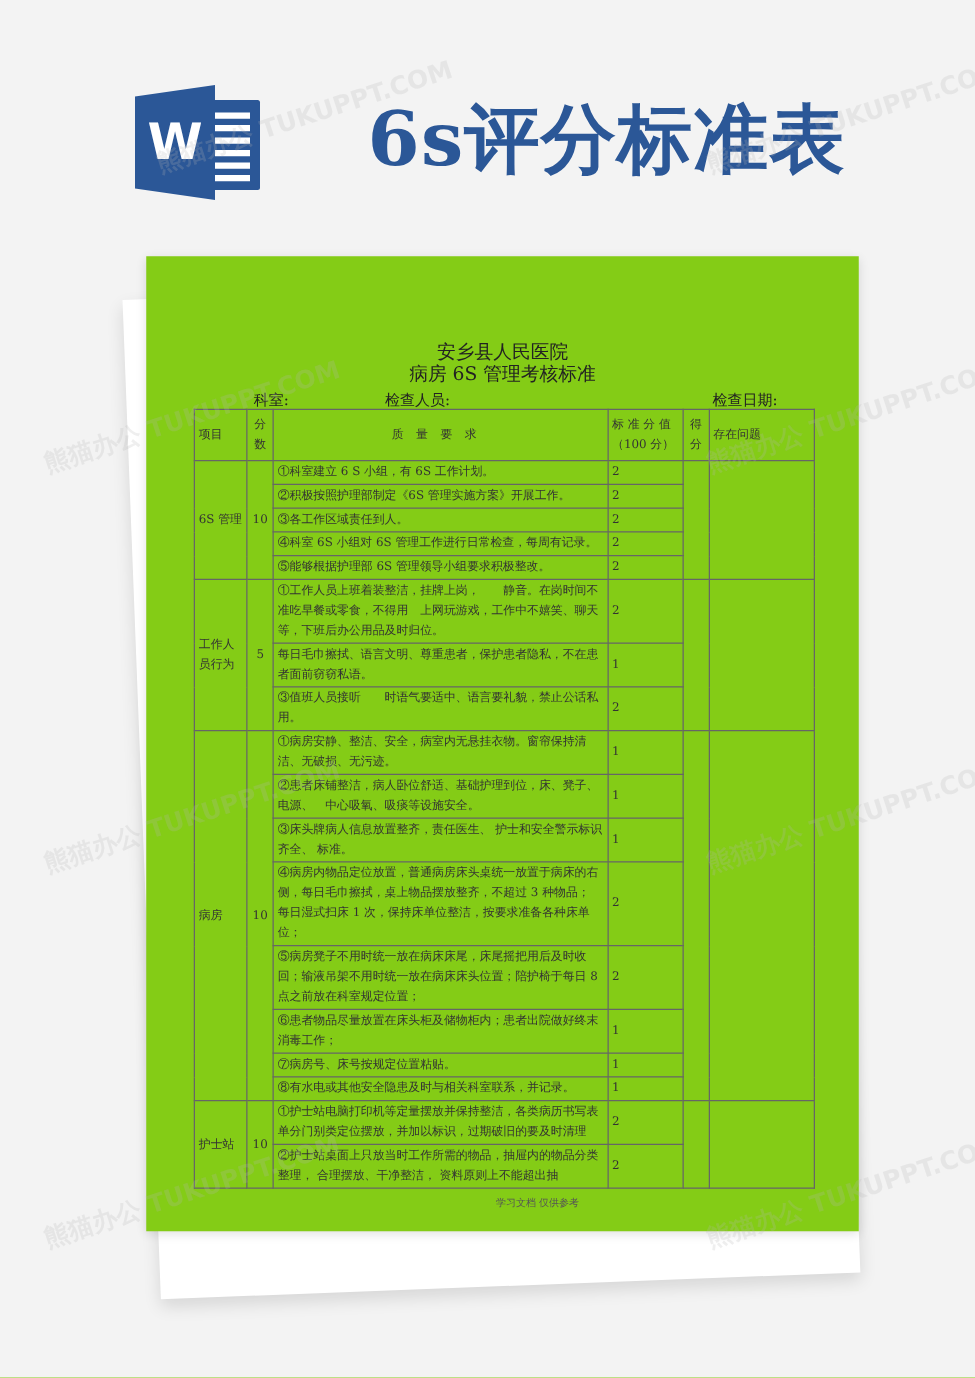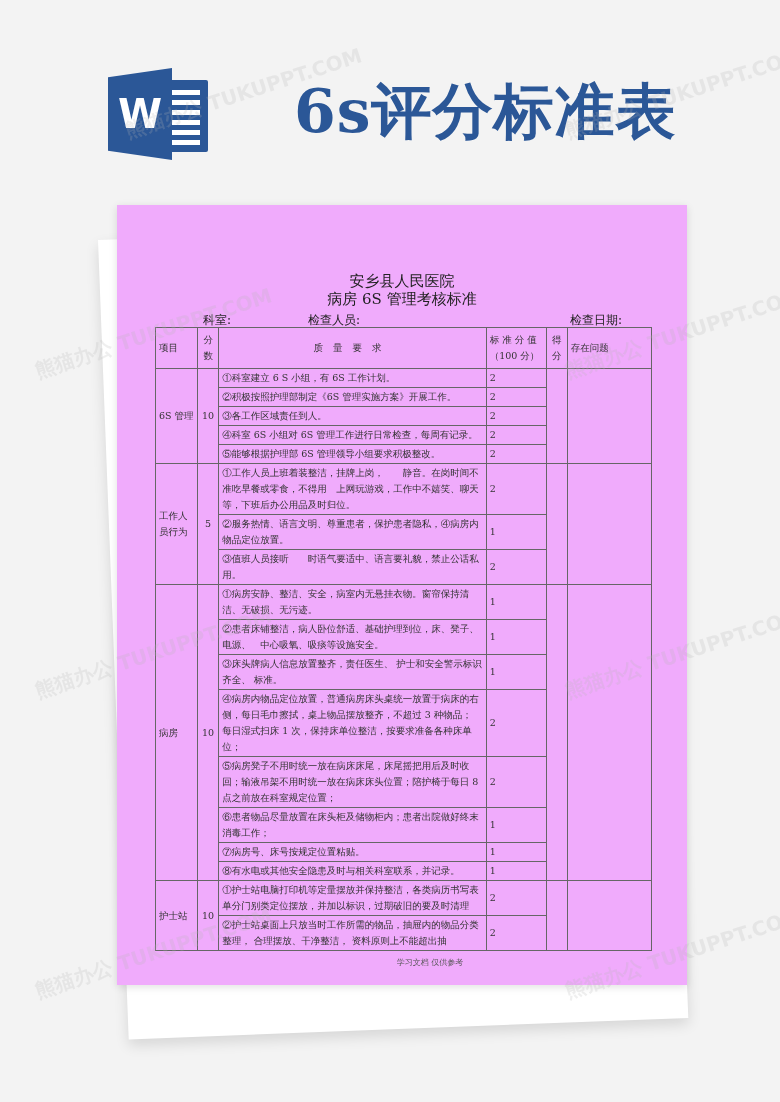--- a/index.html
+++ b/index.html
@@ -31,21 +31,21 @@
     margin-left: 36px;
   }
   
   .paper-back {
     position: absolute; left: 98px; top: 240px; width: 560px; height: 800px;
     background: #fff; transform: rotate(-2.2deg); transform-origin: left top;
     box-shadow: 0 6px 14px rgba(0,0,0,0.12);
   }
   .paper {
     position: absolute; left: 117px; top: 205px; width: 570px; height: 780px;
-    background: #f0abfc; box-shadow: 0 2px 8px rgba(0,0,0,0.12);
+    background: #84cc16; box-shadow: 0 2px 8px rgba(0,0,0,0.12);
   }
   .doc-title {
     position: absolute; left: 0; width: 570px; text-align: center;
     font-size: 15px; color: #222;
   }
   .doc-title.t1 { top: 67px; }
   .doc-title.t2 { top: 85px; }
   .meta-line { position: absolute; top: 107px; font-size: 12px; color: #222; }
   table.grid {
     position: absolute; left: 38px; top: 122px; width: 497px;
@@ -149,21 +149,21 @@
         </tr>
         <tr>
           <td class="c-item" rowspan="3">工作人员行为</td>
           <td class="c-score" rowspan="3">5</td>
           <td class="c-req">①工作人员上班着装整洁，挂牌上岗，　　静音。在岗时间不准吃早餐或零食，不得用　上网玩游戏，工作中不嬉笑、聊天等，下班后办公用品及时归位。</td>
           <td class="c-std">2</td>
           <td class="c-got" rowspan="3"></td>
           <td class="c-issue" rowspan="3"></td>
         </tr>
         <tr>
-          <td class="c-req">②服务热情、语言文明、尊重患者，保护患者隐私，④病房内物品定位放置。</td>
+          <td class="c-req">每日毛巾擦拭、语言文明、尊重患者，保护患者隐私，不在患者面前窃窃私语。</td>
           <td class="c-std">1</td>
         </tr>
         <tr>
           <td class="c-req">③值班人员接听　　时语气要适中、语言要礼貌，禁止公话私用。</td>
           <td class="c-std">2</td>
         </tr>
         <tr>
           <td class="c-item" rowspan="8">病房</td>
           <td class="c-score" rowspan="8">10</td>
           <td class="c-req">①病房安静、整洁、安全，病室内无悬挂衣物。窗帘保持清洁、无破损、无污迹。</td>

